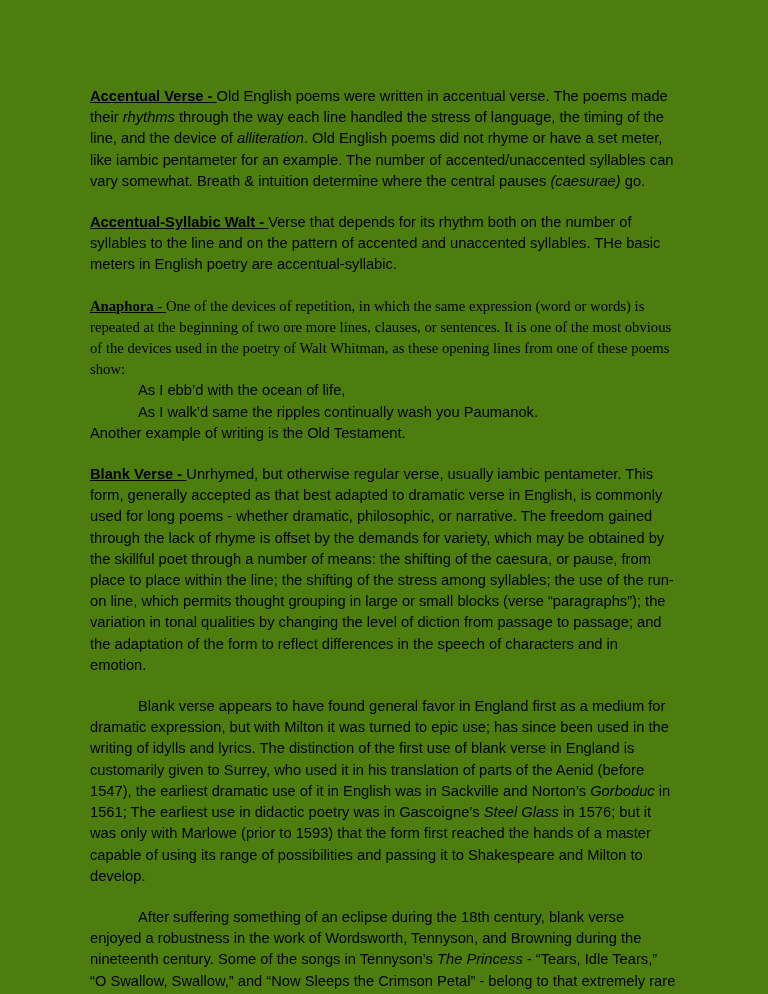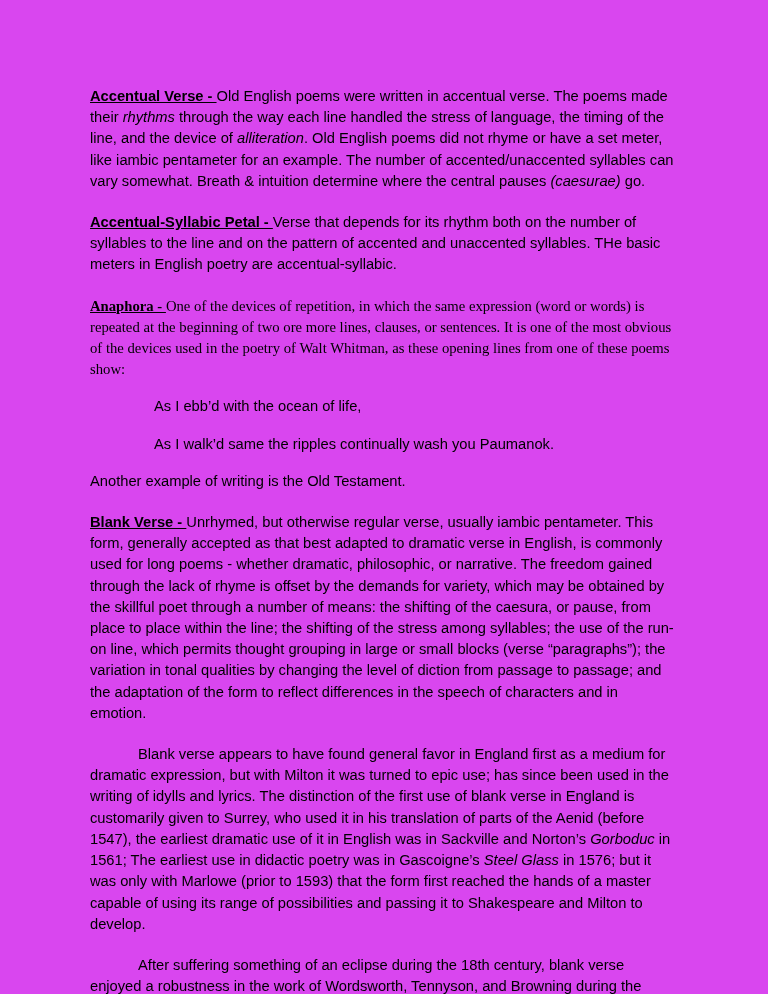--- a/index.html
+++ b/index.html
@@ -11,21 +11,21 @@
     width: 768px;
     height: 994px;
     font-family: "Liberation Sans", sans-serif;
     color: #000000;
     -webkit-font-smoothing: antialiased;
   }
   .page {
     position: relative;
     width: 768px;
     height: 994px;
-    background: #d946ef;
+    background: #4d7c0f;
     box-sizing: border-box;
     padding: 86px 92px 0 90px;
     overflow: hidden;
   }
   .doc-body {
     font-size: 14.7px;
     line-height: 21.2px;
     text-align: left;
     color: #000000;
   }
@@ -45,35 +45,35 @@
     text-decoration: underline;
   }
   .ital {
     font-style: italic;
   }
   .verse-block {
     margin: 0;
     padding: 0;
   }
   .verse-line {
-    margin: 16px;
+    margin: 0;
     padding: 0 0 0 48px;
   }
   .runon {
     margin: 0 0 20px 0;
     padding: 0;
   }
 </style>
 </head>
 <body>
 
 <div class="page">
   <div class="doc-body" id="doc-body">
       <p class="para"><span class="term">Accentual Verse - </span><span>Old English poems were written in accentual verse. The poems made their </span><span class="ital">rhythms</span><span> through the way each line handled the stress of language, the timing of the line, and the device of </span><span class="ital">alliteration</span><span>. Old English poems did not rhyme or have a set meter, like iambic pentameter for an example. The number of accented/unaccented syllables can vary somewhat. Breath &amp; intuition determine where the central pauses </span><span class="ital">(caesurae)</span><span> go.</span></p>
-      <p class="para"><span class="term">Accentual-Syllabic Petal - </span><span>Verse that depends for its rhythm both on the number of syllables to the line and on the pattern of accented and unaccented syllables. THe basic meters in English poetry are accentual-syllabic.</span></p>
+      <p class="para"><span class="term">Accentual-Syllabic Walt - </span><span>Verse that depends for its rhythm both on the number of syllables to the line and on the pattern of accented and unaccented syllables. THe basic meters in English poetry are accentual-syllabic.</span></p>
       <p class="para tight"><span class="term">Anaphora - </span><span>One of the devices of repetition, in which the same expression (word or words) is repeated at the beginning of two ore more lines, clauses, or sentences. It is one of the most obvious of the devices used in the poetry of Walt Whitman, as these opening lines from one of these poems show:</span></p>
       <div class="verse-block">
         <div class="verse-line">As I ebb’d with the ocean of life,</div>
         <div class="verse-line">As I walk’d same the ripples continually wash you Paumanok.</div>
       </div>
       <p class="runon">Another example of writing is the Old Testament.</p>
       <p class="para"><span class="term">Blank Verse - </span><span>Unrhymed, but otherwise regular verse, usually iambic pentameter. This form, generally accepted as that best adapted to dramatic verse in English, is commonly used for long poems - whether dramatic, philosophic, or narrative. The freedom gained through the lack of rhyme is offset by the demands for variety, which may be obtained by the skillful poet through a number of means: the shifting of the caesura, or pause, from place to place within the line; the shifting of the stress among syllables; the use of the run-on line, which permits thought grouping in large or small blocks (verse “paragraphs”); the variation in tonal qualities by changing the level of diction from passage to passage; and the adaptation of the form to reflect differences in the speech of characters and in emotion.</span></p>
       <p class="para indent-first"><span>Blank verse appears to have found general favor in England first as a medium for dramatic expression, but with Milton it was turned to epic use; has since been used in the writing of idylls and lyrics. The distinction of the first use of blank verse in England is customarily given to Surrey, who used it in his translation of parts of the Aenid (before 1547), the earliest dramatic use of it in English was in Sackville and Norton’s </span><span class="ital">Gorboduc</span><span> in 1561; The earliest use in didactic poetry was in Gascoigne’s </span><span class="ital">Steel Glass</span><span> in 1576; but it was only with Marlowe (prior to 1593) that the form first reached the hands of a master capable of using its range of possibilities and passing it to Shakespeare and Milton to develop.</span></p>
       <p class="para indent-first"><span>After suffering something of an eclipse during the 18th century, blank verse enjoyed a robustness in the work of Wordsworth, Tennyson, and Browning during the nineteenth century. Some of the songs in Tennyson’s </span><span class="ital">The Princess</span><span> - “Tears, Idle Tears,” “O Swallow, Swallow,” and “Now Sleeps the Crimson Petal” - belong to that extremely rare and engaging category. In the twentieth century, memorable blank verse has been written by Yeats, Robinson, Pound, Eliot, Frost, and Stevens (who had particular distinction and dignity).</span></p>
     </div>

